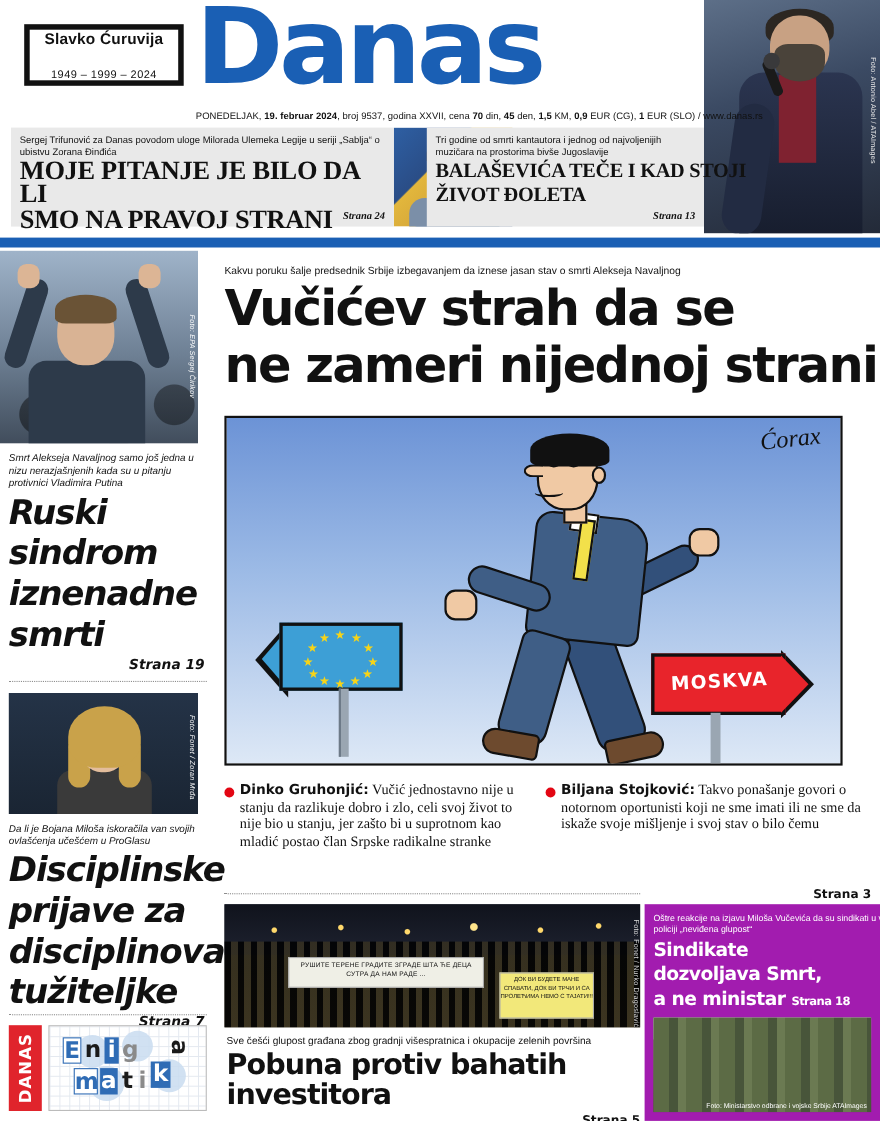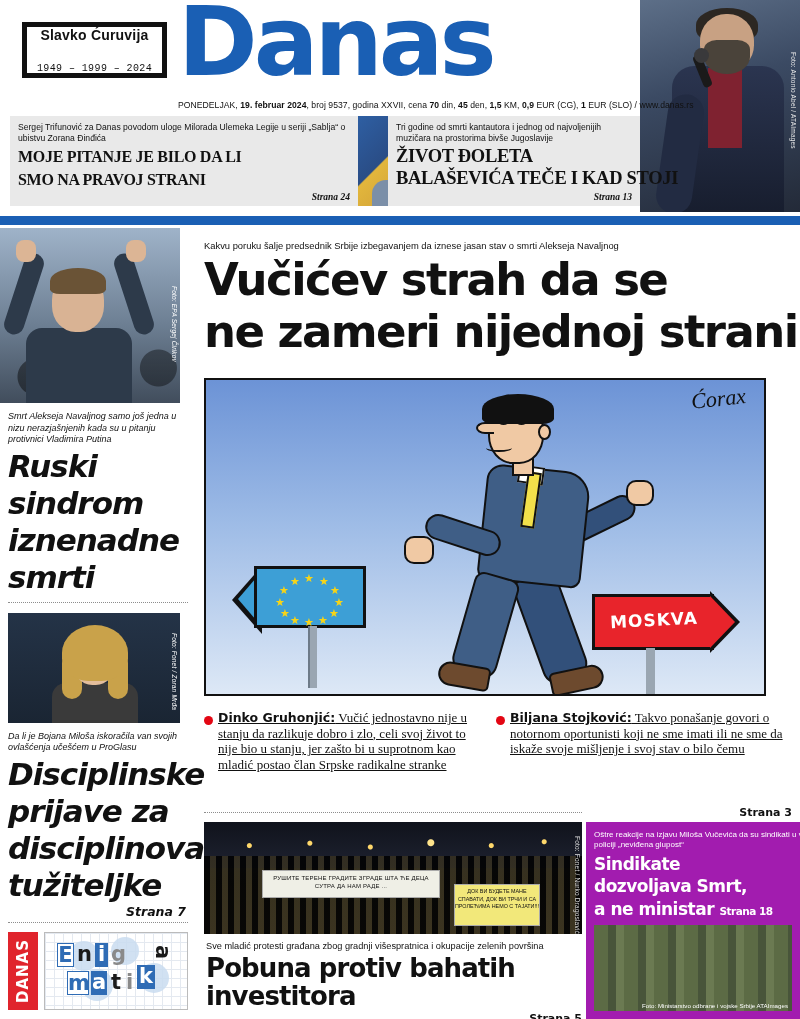--- a/index.html
+++ b/index.html
@@ -12,21 +12,21 @@
   .page { position: relative; width: 800px; height: 1019px; background:#fff; }
 
   
   .masthead { position:relative; height:96px; }
   .curuvija-box {
     position:absolute; left:22px; top:22px; width:145px; height:56px;
     border:5px solid #111; background:#fff; text-align:center;
     display:flex; flex-direction:column; justify-content:center; align-items:center;
   }
   .curuvija-name { font-weight:bold; font-size:14px; color:#111; letter-spacing:.2px; }
-  .curuvija-years { font-family:Liberation Mono, monospace; font-size:10px; color:#111; margin-top:20px; letter-spacing:.4px; }
+  .curuvija-years { font-family:Liberation Sans, sans-serif; font-size:10px; color:#111; margin-top:20px; letter-spacing:.4px; }
 
   .logo {
     position:absolute; left:178px; top:-6px;
     font-family:"DejaVu Sans", sans-serif; font-weight:bold;
     font-size:96px; letter-spacing:-4px; color:#1a5fb4; line-height:1;
   }
 
   .masthead-photo {
     position:absolute; right:0; top:0; width:160px; height:212px; overflow:hidden;
     background:linear-gradient(165deg,#5d6f88 0%,#3b4a63 40%,#232a38 100%);
@@ -55,21 +55,21 @@
   
   .teasers { position:absolute; left:0; top:116px; width:640px; height:98px; }
   .teaser { position:absolute; top:0; background:#e9e9e9; height:90px; }
   .teaser-a { left:10px; width:348px; }
   .teaser-b { left:388px; width:252px; }
   .teaser-kicker {
     font-size:8.6px; line-height:11px; color:#111; padding:6px 8px 0 8px;
   }
   .teaser-title {
     font-family:"Liberation Serif", serif; font-weight:bold;
-    font-size:16px; line-height:21px; color:#111; padding:2px 8px 0 8px; letter-spacing:-.3px;
+    font-size:24px; line-height:21px; color:#111; padding:2px 8px 0 8px; letter-spacing:-.3px;
   }
   .teaser-b .teaser-title { font-size:18.5px; line-height:20px; white-space:nowrap; }
   .teaser-page {
     position:absolute; right:8px; bottom:4px; font-family:"Liberation Serif", serif;
     font-weight:bold; font-style:italic; font-size:9.5px; color:#111;
   }
   .teaser-photo { position:absolute; right:-108px; top:0; width:108px; height:90px; overflow:hidden; }
   .tph-bg { position:absolute; inset:0; background:linear-gradient(135deg,#2e5fa3 0%,#2a4d86 35%,#e2b63c 36%,#d7a93a 55%,#2b4f88 56%,#22406f 100%); }
   .tph-face { position:absolute; left:32px; top:18px; width:46px; height:52px; border-radius:46% 46% 42% 42%; background:#c09a78; }
   .tph-hair { position:absolute; left:30px; top:12px; width:50px; height:22px; border-radius:50% 50% 20% 20%; background:#3a3129; }
@@ -203,21 +203,21 @@
   
   .quotes { position:absolute; left:204px; top:710px; width:596px; }
   .quote { position:absolute; top:0; }
   .quote-a { left:0; width:280px; }
   .quote-b { left:292px; width:300px; }
   .bullet {
     position:absolute; left:0; top:6px; width:9px; height:9px; border-radius:50%; background:#e30613;
   }
   .quote-text {
     padding-left:14px; font-family:"Liberation Serif", serif; font-size:13px;
-    line-height:15.5px; color:#111;text-decoration:underline;
+    line-height:15.5px; color:#111;
   }
   .quote-name { font-family:"DejaVu Sans", sans-serif; font-weight:bold; font-size:12.5px; }
   .quote-page {
     position:absolute; right:4px; top:96px; font-family:"DejaVu Sans", sans-serif;
     font-weight:bold; font-size:11px; color:#111;
   }
   .quotes-rule { position:absolute; left:204px; top:812px; width:378px; border-top:1px dotted #8d8d8d; }
 
   
   .bottom-center { position:absolute; left:204px; top:822px; width:378px; }
@@ -334,22 +334,22 @@
       <div class="teaser-photo">
         <div class="tph-bg"></div>
         <div class="tph-shirt"></div>
         <div class="tph-face"></div>
         <div class="tph-hair"></div>
       </div>
     </div>
 
     <div class="teaser teaser-b">
       <div class="teaser-kicker">Tri godine od smrti kantautora i jednog od najvoljenijih muzičara na prostorima bivše Jugoslavije</div>
+      <div class="teaser-title">BALAŠEVIĆA TEČE I KAD STOJI</div>
       <div class="teaser-title">ŽIVOT ĐOLETA</div>
-      <div class="teaser-title">BALAŠEVIĆA TEČE I KAD STOJI</div>
       <div class="teaser-page">Strana 13</div>
     </div>
   </div>
 
   <div class="blue-rule"></div>
 
   <div class="left-col">
 
     <div class="lc-photo">
       <div class="lc-crowd"></div>
@@ -361,20 +361,21 @@
       <div class="lc-navalny-head"></div>
       <div class="lc-navalny-hair"></div>
       <div class="credit-vert lc-credit">Foto: EPA Sergej Čirikov</div>
     </div>
 
     <div class="lc-kicker">Smrt Alekseja Navaljnog samo još jedna u nizu nerazjašnjenih kada su u pitanju protivnici Vladimira Putina</div>
     <div class="lc-title">Ruski</div>
     <div class="lc-title">sindrom</div>
     <div class="lc-title">iznenadne</div>
     <div class="lc-title">smrti</div>
+    <div class="lc-page">Strana 19</div>
 
     <div class="lc-sep"></div>
 
     <div class="lc-photo2">
       <div class="lc2-body"></div>
       <div class="lc2-hair2"></div>
       <div class="lc2-hair3"></div>
       <div class="lc2-face"></div>
       <div class="lc2-hair"></div>
       <div class="credit-vert lc2-credit">Foto: Fonet / Zoran Mrđa</div>
@@ -498,21 +499,21 @@
       <div class="bc-lights"></div>
       <div class="bc-crowd"></div>
       <div class="bc-banner1">
         <span>РУШИТЕ ТЕРЕНЕ ГРАДИТЕ ЗГРАДЕ ШТА ЋЕ ДЕЦА СУТРА ДА НАМ РАДЕ ...</span>
       </div>
       <div class="bc-banner2">
         <span>ДОК ВИ БУДЕТЕ МАНЕ СПАВАТИ, ДОК ВИ ТРЧИ И СА ПРОЛЕЋИМА НЕМО С ТАЈАТИ!!!</span>
       </div>
       <div class="credit-vert bc-credit">Foto: Fonet / Nurko Dragoslavić</div>
     </div>
-    <div class="bc-kicker">Sve mladić protesti građana zbog gradnji višespratnica i okupacije zelenih površina</div>
+    <div class="bc-kicker">Sve češći glupost građana zbog gradnji višespratnica i okupacije zelenih površina</div>
     <div class="bc-title">Pobuna protiv bahatih investitora</div>
     <div class="bc-page">Strana 5</div>
 
   </div>
 
   <div class="purple">
     <div class="pp-kicker">Oštre reakcije na izjavu Miloša Vučevića da su sindikati u vojsci i policiji „neviđena glupost“</div>
     <div class="pp-title">Sindikate</div>
     <div class="pp-title">dozvoljava Smrt,</div>
     <div class="pp-title">

